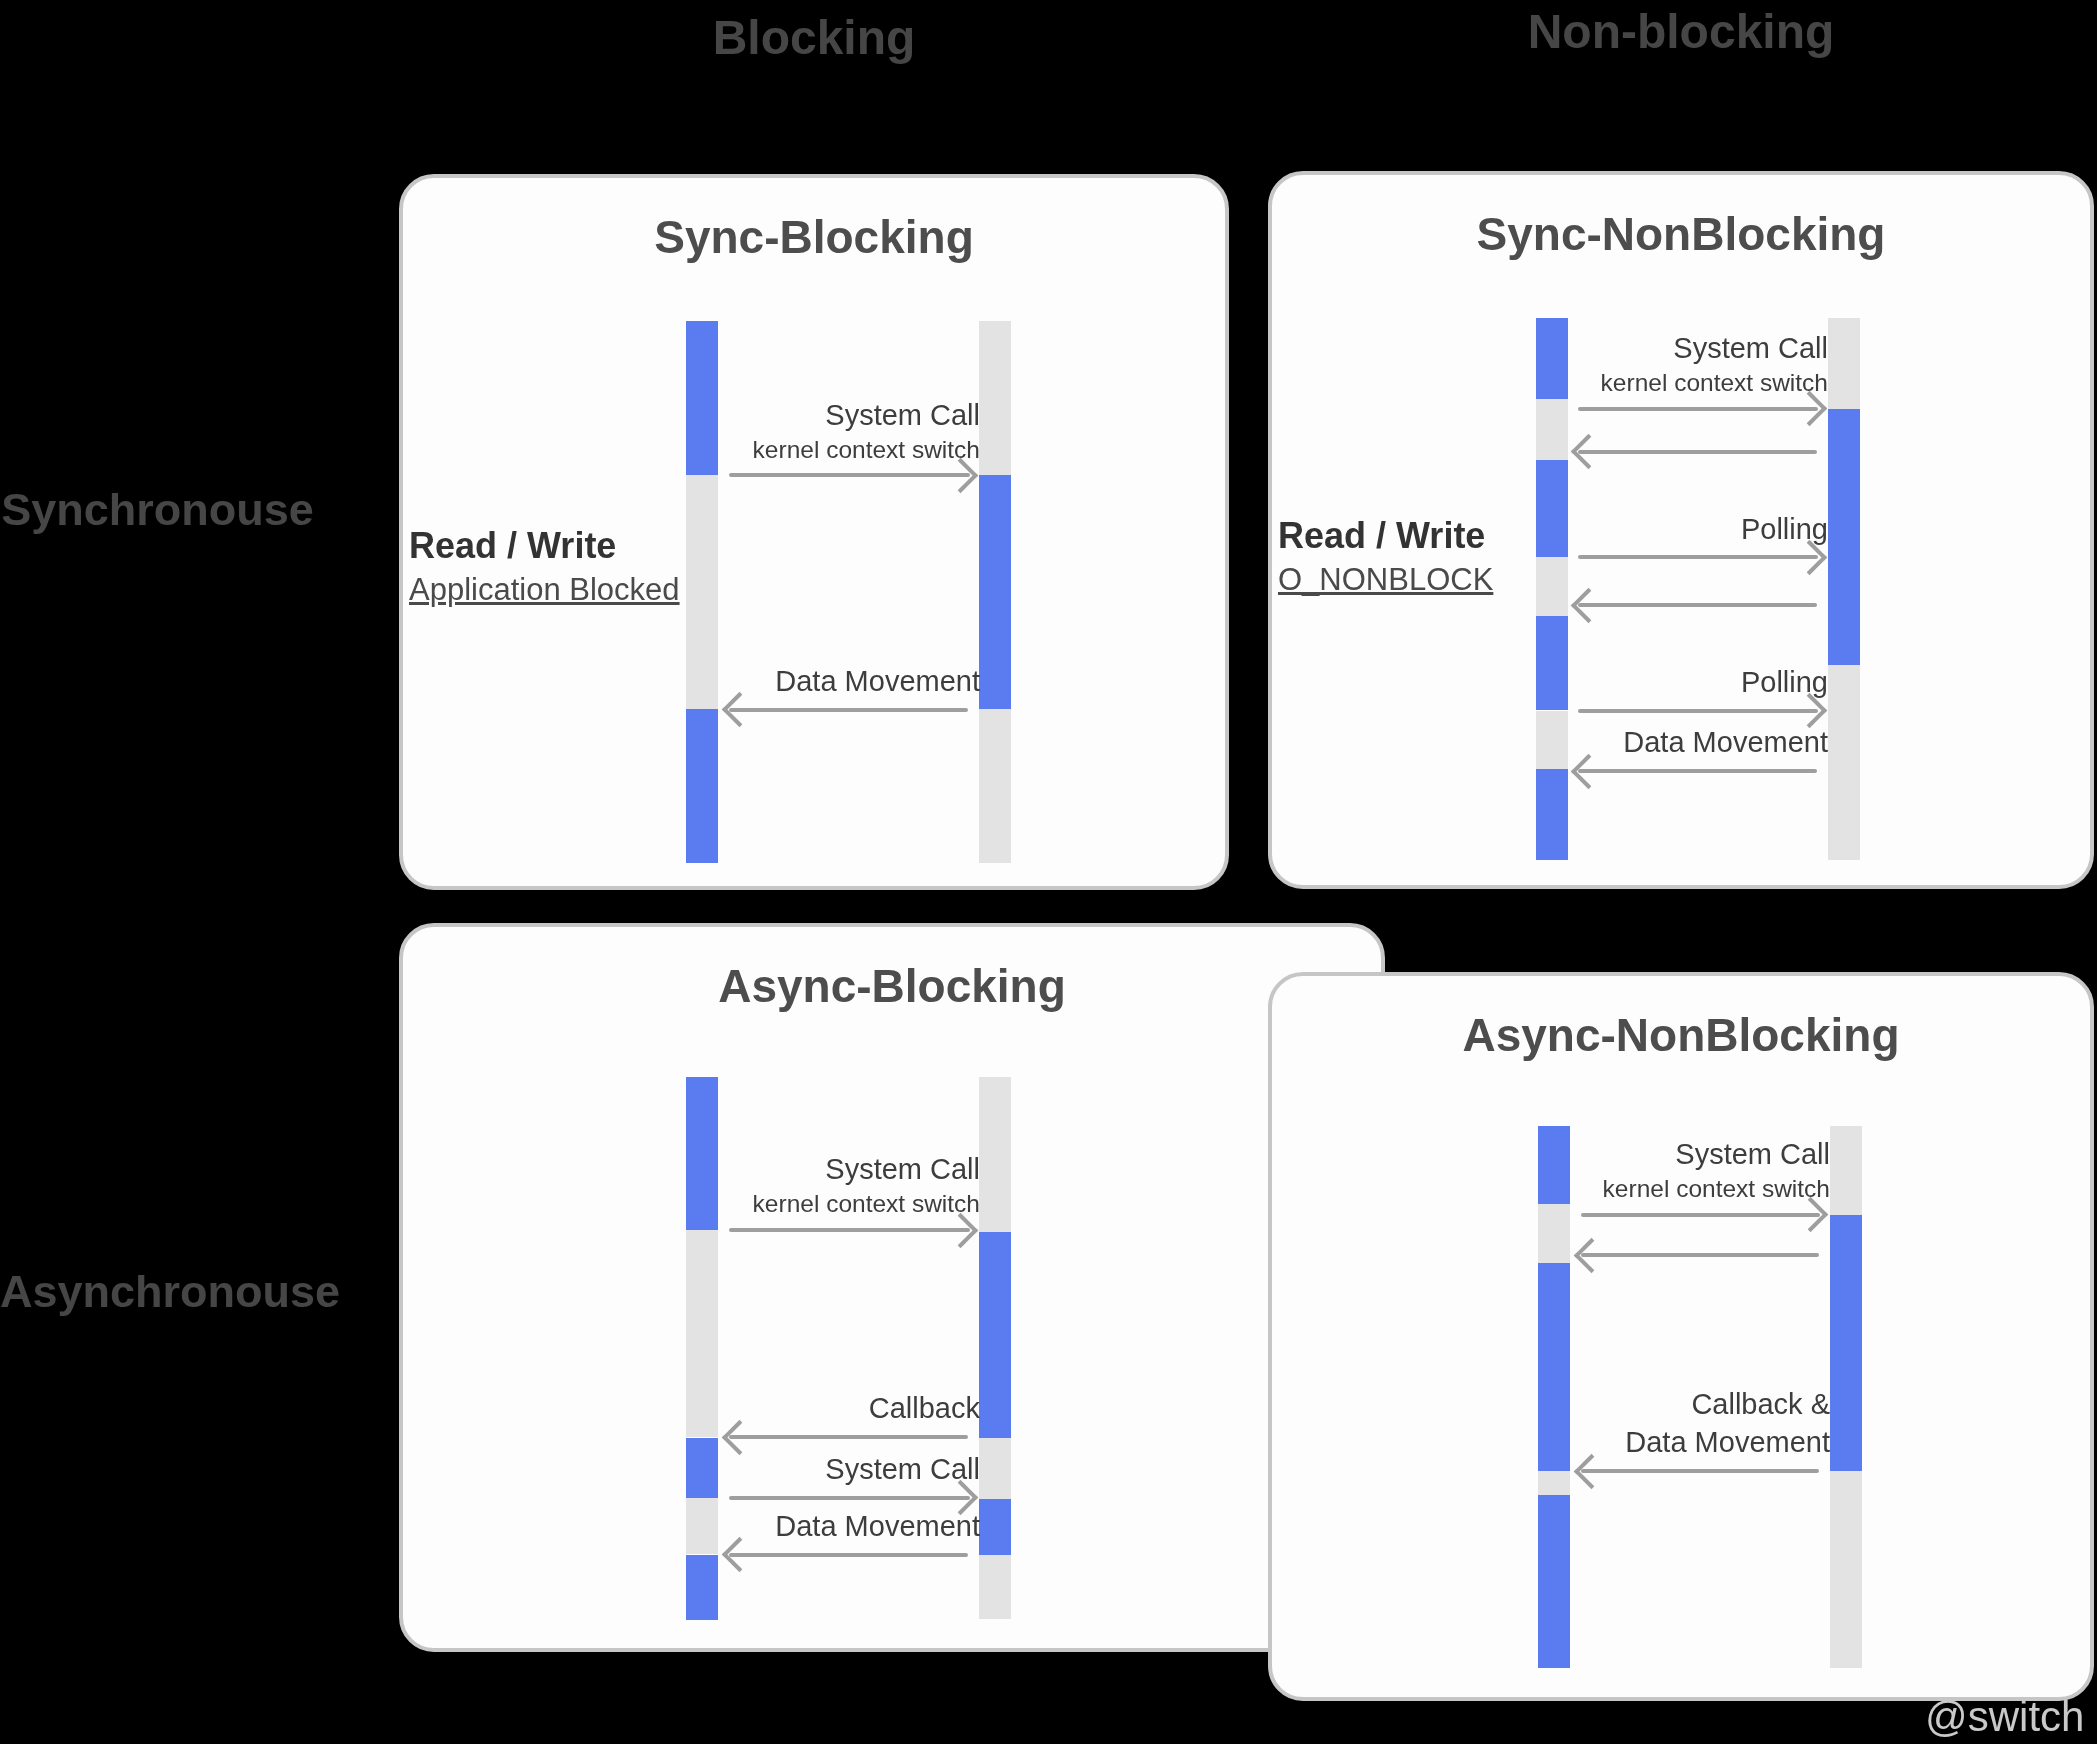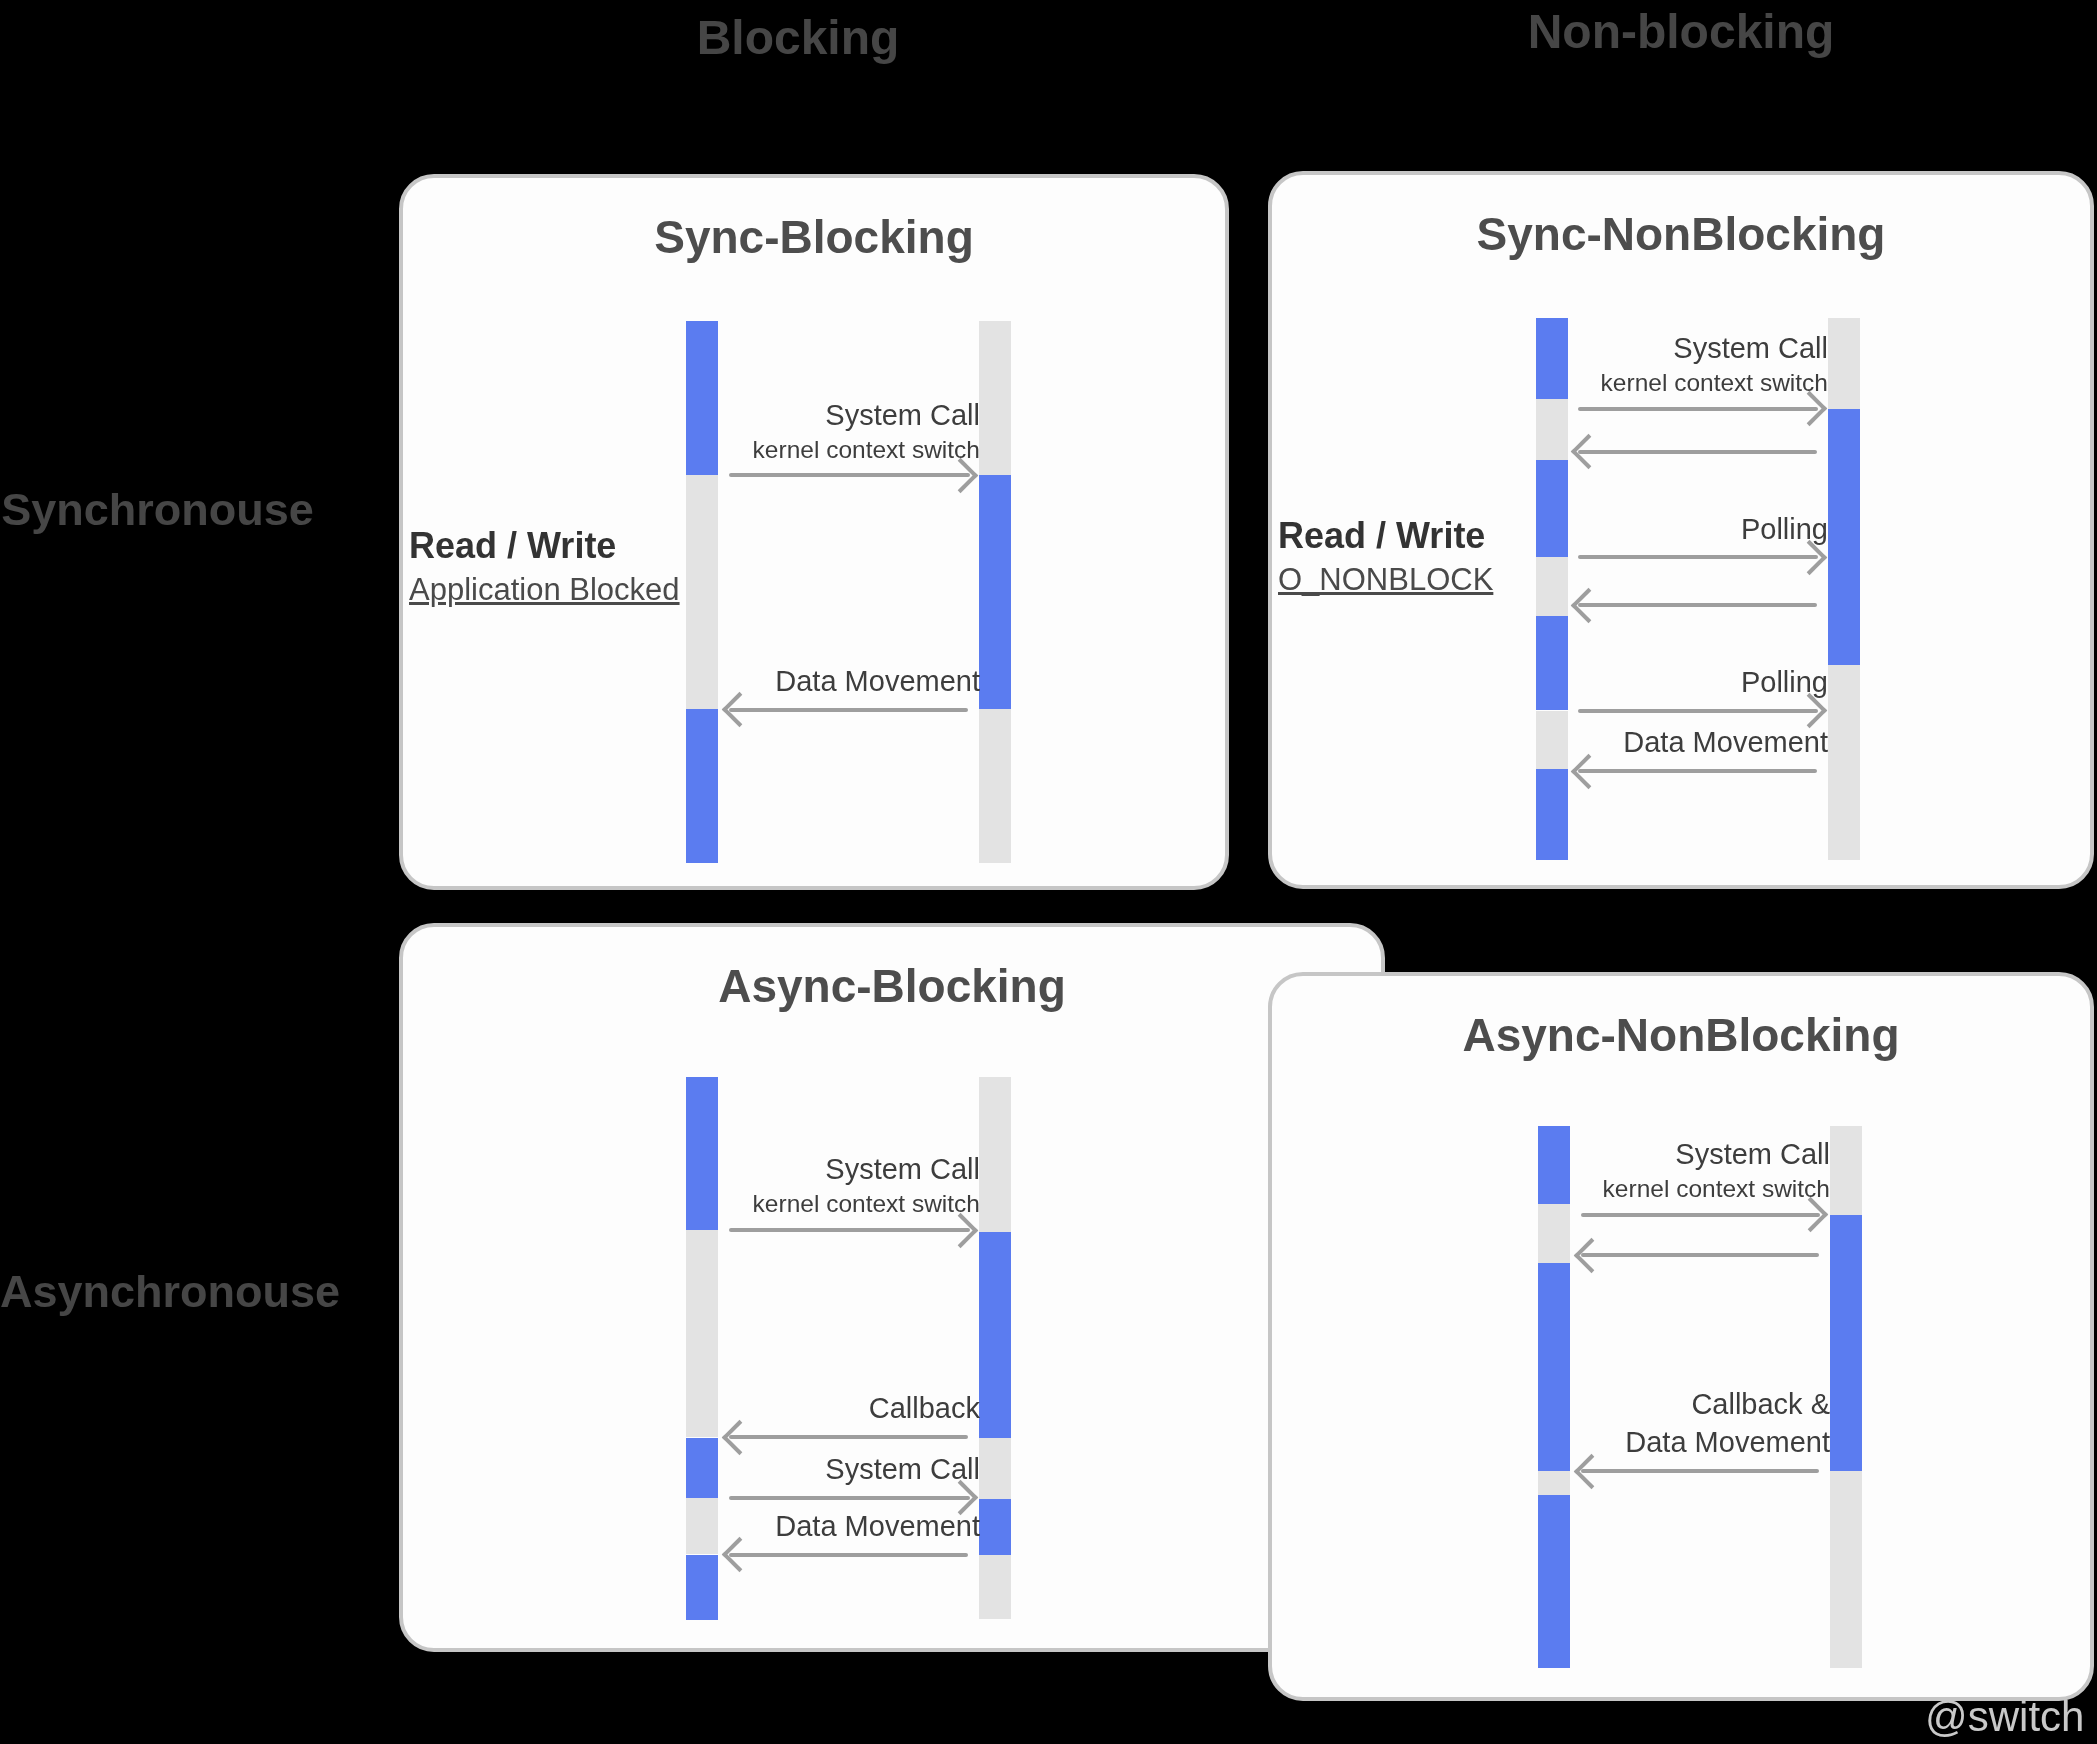--- a/index.html
+++ b/index.html
@@ -4,21 +4,21 @@
 <style>
   :root{
     --busy:#5b7cf0; --idle:#e3e3e3; --arrow:#9e9e9e;
     --card-bg:#fdfdfd; --card-border:#c6c6c6;
     --heading:#464646; --card-title:#4d4d4d; --label:#3d3d3d; --watermark:#c9c9c9;
   }
   html,body{margin:0;padding:0;background:#000;}
   .canvas{position:relative;width:2097px;height:1745px;background:#000;overflow:hidden;
           font-family:"Liberation Sans",sans-serif;}
   .col-header{position:absolute;text-align:center;font-size:48px;font-weight:bold;color:var(--heading);}
-  .col-header.c0{left:383px;width:830px;top:9.8px;}
+  .col-header.c0{left:399px;width:830px;top:9.8px;}
   .col-header.c1{left:1268px;width:826px;top:4.2px;}
   .row-header{position:absolute;text-align:center;font-size:45px;font-weight:bold;color:var(--heading);}
   .row-header.r0{left:0;width:315px;top:484px;}
   .row-header.r1{left:0;width:294px;top:1266px;}
   .card{position:absolute;background:var(--card-bg);border:4.2px solid var(--card-border);
         border-radius:35px;box-sizing:border-box;}
   .card.c0{left:399px;top:174px;width:830px;height:716px;}
   .card.c1{left:1268px;top:171px;width:826px;height:718px;}
   .card.c2{left:399px;top:923px;width:986px;height:729px;}
   .card.c3{left:1268px;top:972px;width:826px;height:729px;}

